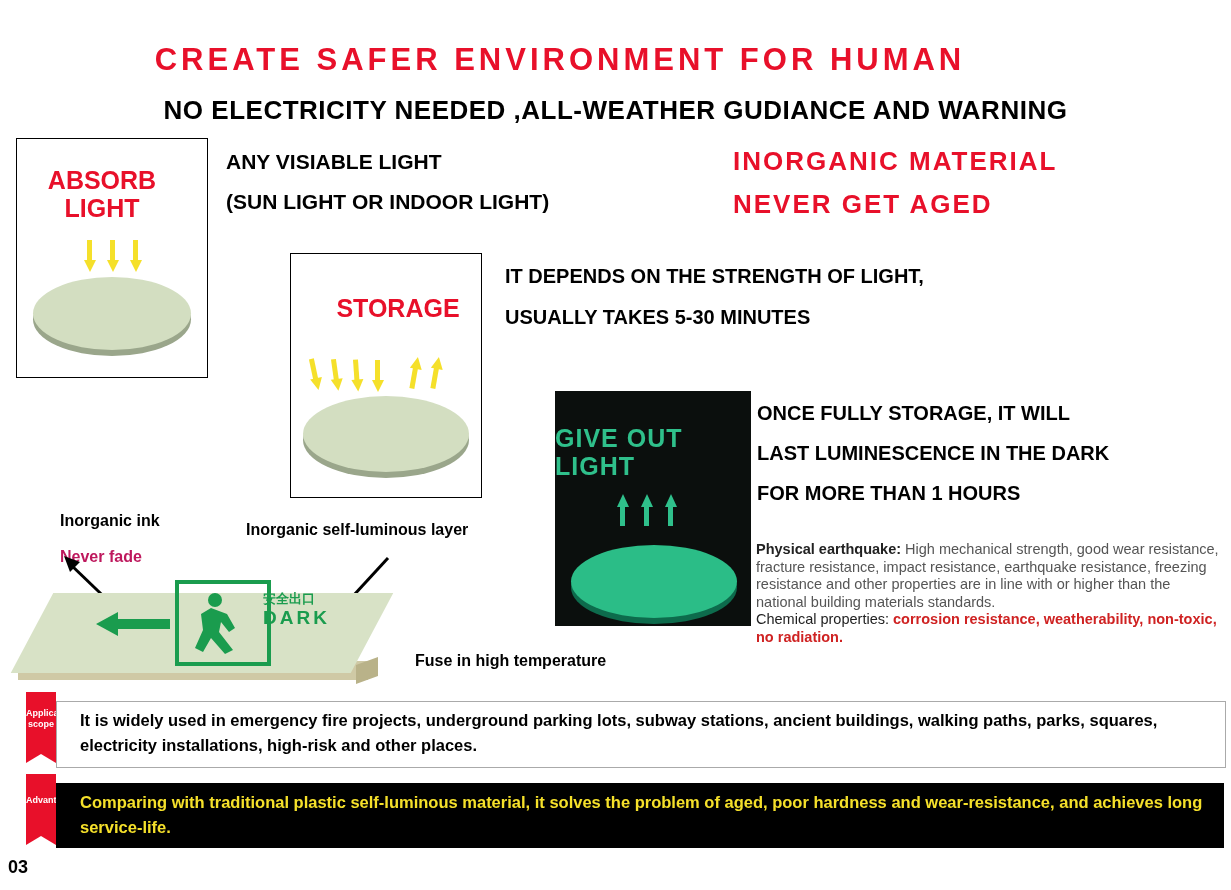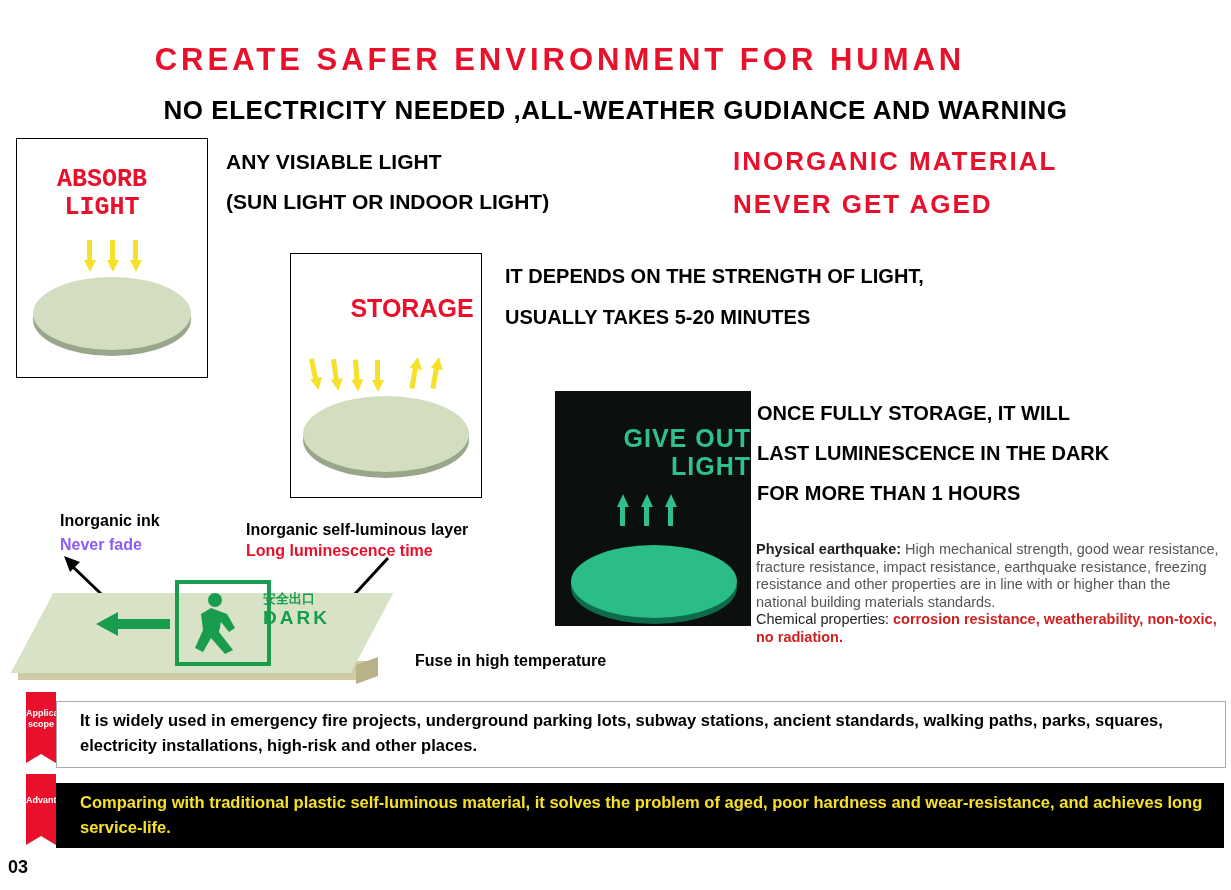--- a/index.html
+++ b/index.html
@@ -21,42 +21,42 @@
     top:95px;left:0;width:1231px;text-align:center;
     color:#000;font-weight:bold;font-size:26px;letter-spacing:0.5px;
   }
 
   
   .panel{border:1px solid #000;background:#fff;}
 
   #panel-absorb{top:138px;left:16px;width:190px;height:238px;}
   #absorb-label{
     top:166px;left:16px;width:172px;text-align:center;
-    color:#e8102a;font-weight:bold;font-size:25px;line-height:28px;font-family:Liberation Mono, monospace;
+    color:#e8102a;font-weight:bold;font-size:25px;line-height:28px;
   }
   #absorb-disc{
     top:277px;left:33px;width:158px;height:73px;border-radius:50%;
     background:#d3dec1;
   }
   #absorb-disc-shadow{
     top:283px;left:33px;width:158px;height:73px;border-radius:50%;
     background:#9aa68b;
   }
 
   #panel-storage{top:253px;left:290px;width:190px;height:243px;}
   #storage-label{
-    top:294px;left:274px;width:212px;text-align:center;
-    color:#e8102a;font-weight:bold;font-size:25px;padding-left:32px;
+    top:294px;left:292px;width:212px;text-align:center;
+    color:#e8102a;font-weight:bold;font-size:25px;
   }
   #storage-disc{top:396px;left:303px;width:166px;height:76px;border-radius:50%;background:#d3dec1;}
   #storage-disc-shadow{top:402px;left:303px;width:166px;height:76px;border-radius:50%;background:#9aa68b;}
 
   #panel-give{top:391px;left:555px;width:196px;height:235px;background:#0b0f0d;}
   #give-label{
-    top:424px;left:555px;width:196px;text-align:right;
+    top:424px;left:555px;width:196px;text-align:left;
     color:#2fc08b;font-weight:bold;font-size:25px;line-height:28px;letter-spacing:1px;
   }
   #give-disc{top:545px;left:571px;width:166px;height:73px;border-radius:50%;background:#2bbd87;}
   #give-disc-shadow{top:551px;left:571px;width:166px;height:73px;border-radius:50%;background:#0d6b4c;}
 
   
   .arrow{position:absolute;}
   .arrow .stem{position:absolute;left:3px;top:0;width:5px;height:22px;}
   .arrow .head{position:absolute;left:0;top:20px;width:0;height:0;border-left:6px solid transparent;border-right:6px solid transparent;}
   .arrow.up .stem{top:10px;}
@@ -90,21 +90,21 @@
 
   
   #properties{
     top:541px;left:756px;width:468px;
     font-size:14.5px;line-height:17.5px;color:#555;
   }
   #properties .red{color:#cf2222;font-weight:bold;}
 
   
   #ink-label{top:512px;left:60px;width:220px;font-weight:bold;font-size:16px;color:#000;}
-  #ink-label .red{color:#8b5cf6;display:block;margin-top:6px;}
+  #ink-label .red{color:#be185d;display:block;margin-top:18px;}
   #layer-label{top:521px;left:246px;width:270px;font-weight:bold;font-size:16px;color:#000;}
   #layer-label .red{color:#e8102a;display:block;margin-top:3px;}
   #fuse-label{top:652px;left:415px;width:250px;font-weight:bold;font-size:16px;color:#000;}
 
   #slab-top{
     top:593px;left:32px;width:340px;height:80px;
     background:#d8e2c6;
     transform:skewX(-28deg);
   }
   #slab-front{
@@ -223,37 +223,36 @@
     </div>
 </div>
 <div class="abs" id="give-disc-shadow"></div>
 <div class="abs" id="give-disc"></div>
 
 <div class="abs" id="any-light" style="white-space:pre-line;">ANY VISIABLE LIGHT
 (SUN LIGHT OR INDOOR LIGHT)</div>
 <div class="abs" id="inorganic" style="white-space:pre-line;">INORGANIC MATERIAL
 NEVER GET AGED</div>
 <div class="abs" id="depends" style="white-space:pre-line;">IT DEPENDS ON THE STRENGTH OF LIGHT,
-USUALLY TAKES 5-20 MINUTES</div>
+USUALLY TAKES 5-30 MINUTES</div>
 <div class="abs" id="once" style="white-space:pre-line;">ONCE FULLY STORAGE, IT WILL
 LAST LUMINESCENCE IN THE DARK
  FOR MORE THAN 1 HOURS</div>
 
 <div class="abs" id="properties">
   <span style="font-weight:bold;color:#222;">Physical earthquake:</span><span> High mechanical strength, good wear resistance, fracture resistance, impact resistance, earthquake resistance, freezing resistance and other properties are in line with or higher than the national building materials standards.</span><br>
   <span style="font-weight:normal;color:#222;">Chemical properties:</span><span class="red"> corrosion resistance, weatherability, non-toxic, no radiation.</span>
 </div>
 
 <div class="abs" id="ink-label">
   <span>Inorganic ink</span>
   <span class="red">Never fade</span>
 </div>
 <div class="abs" id="layer-label">
   <span>Inorganic self-luminous layer</span>
-  <span class="red">Long luminescence time</span>
 </div>
 <div class="abs" id="fuse-label">Fuse in high temperature</div>
 
 <svg class="abs pointer" style="top:552px;left:60px;width:70px;height:70px;" viewBox="0 0 70 70">
   <line x1="62" y1="62" x2="10" y2="12" stroke="#000" stroke-width="3"></line>
   <polygon points="4,4 20,10 10,20" fill="#000"></polygon>
 </svg>
 <svg class="abs pointer" style="top:550px;left:330px;width:70px;height:70px;" viewBox="0 0 70 70">
   <line x1="58" y1="8" x2="12" y2="58" stroke="#000" stroke-width="3"></line>
   <polygon points="6,66 10,48 22,60" fill="#000"></polygon>
@@ -272,21 +271,21 @@
   <path d="M36 28 L52 34 L60 48 L54 52 L46 42 L44 52 L58 70 L50 74 L36 58 L28 72 L20 68 L28 50 L26 34 Z" fill="#1a9c4e"></path>
 </svg>
 <div class="abs" id="exit-cn">安全出口</div>
 <div class="abs" id="exit-en">DARK</div>
 
 <div class="abs" id="tag-app">
     <span>Application scope</span>
   </div>
 <div class="abs" id="tag-app-tip"></div>
 <div class="abs" id="box-app"></div>
-<div class="abs" id="app-text">It is widely used in emergency fire projects, underground parking lots, subway stations, ancient standards, walking paths, parks, squares, electricity installations, high-risk and other places.</div>
+<div class="abs" id="app-text">It is widely used in emergency fire projects, underground parking lots, subway stations, ancient buildings, walking paths, parks, squares, electricity installations, high-risk and other places.</div>
 
 <div class="abs" id="tag-adv">
     <span>Advantages</span>
   </div>
 <div class="abs" id="tag-adv-tip"></div>
 <div class="abs" id="box-adv"></div>
 <div class="abs" id="adv-text">Comparing with traditional plastic self-luminous material, it solves the problem of aged, poor hardness and wear-resistance, and achieves long service-life.</div>
 
 <div class="abs" id="page-num">03</div>
 

